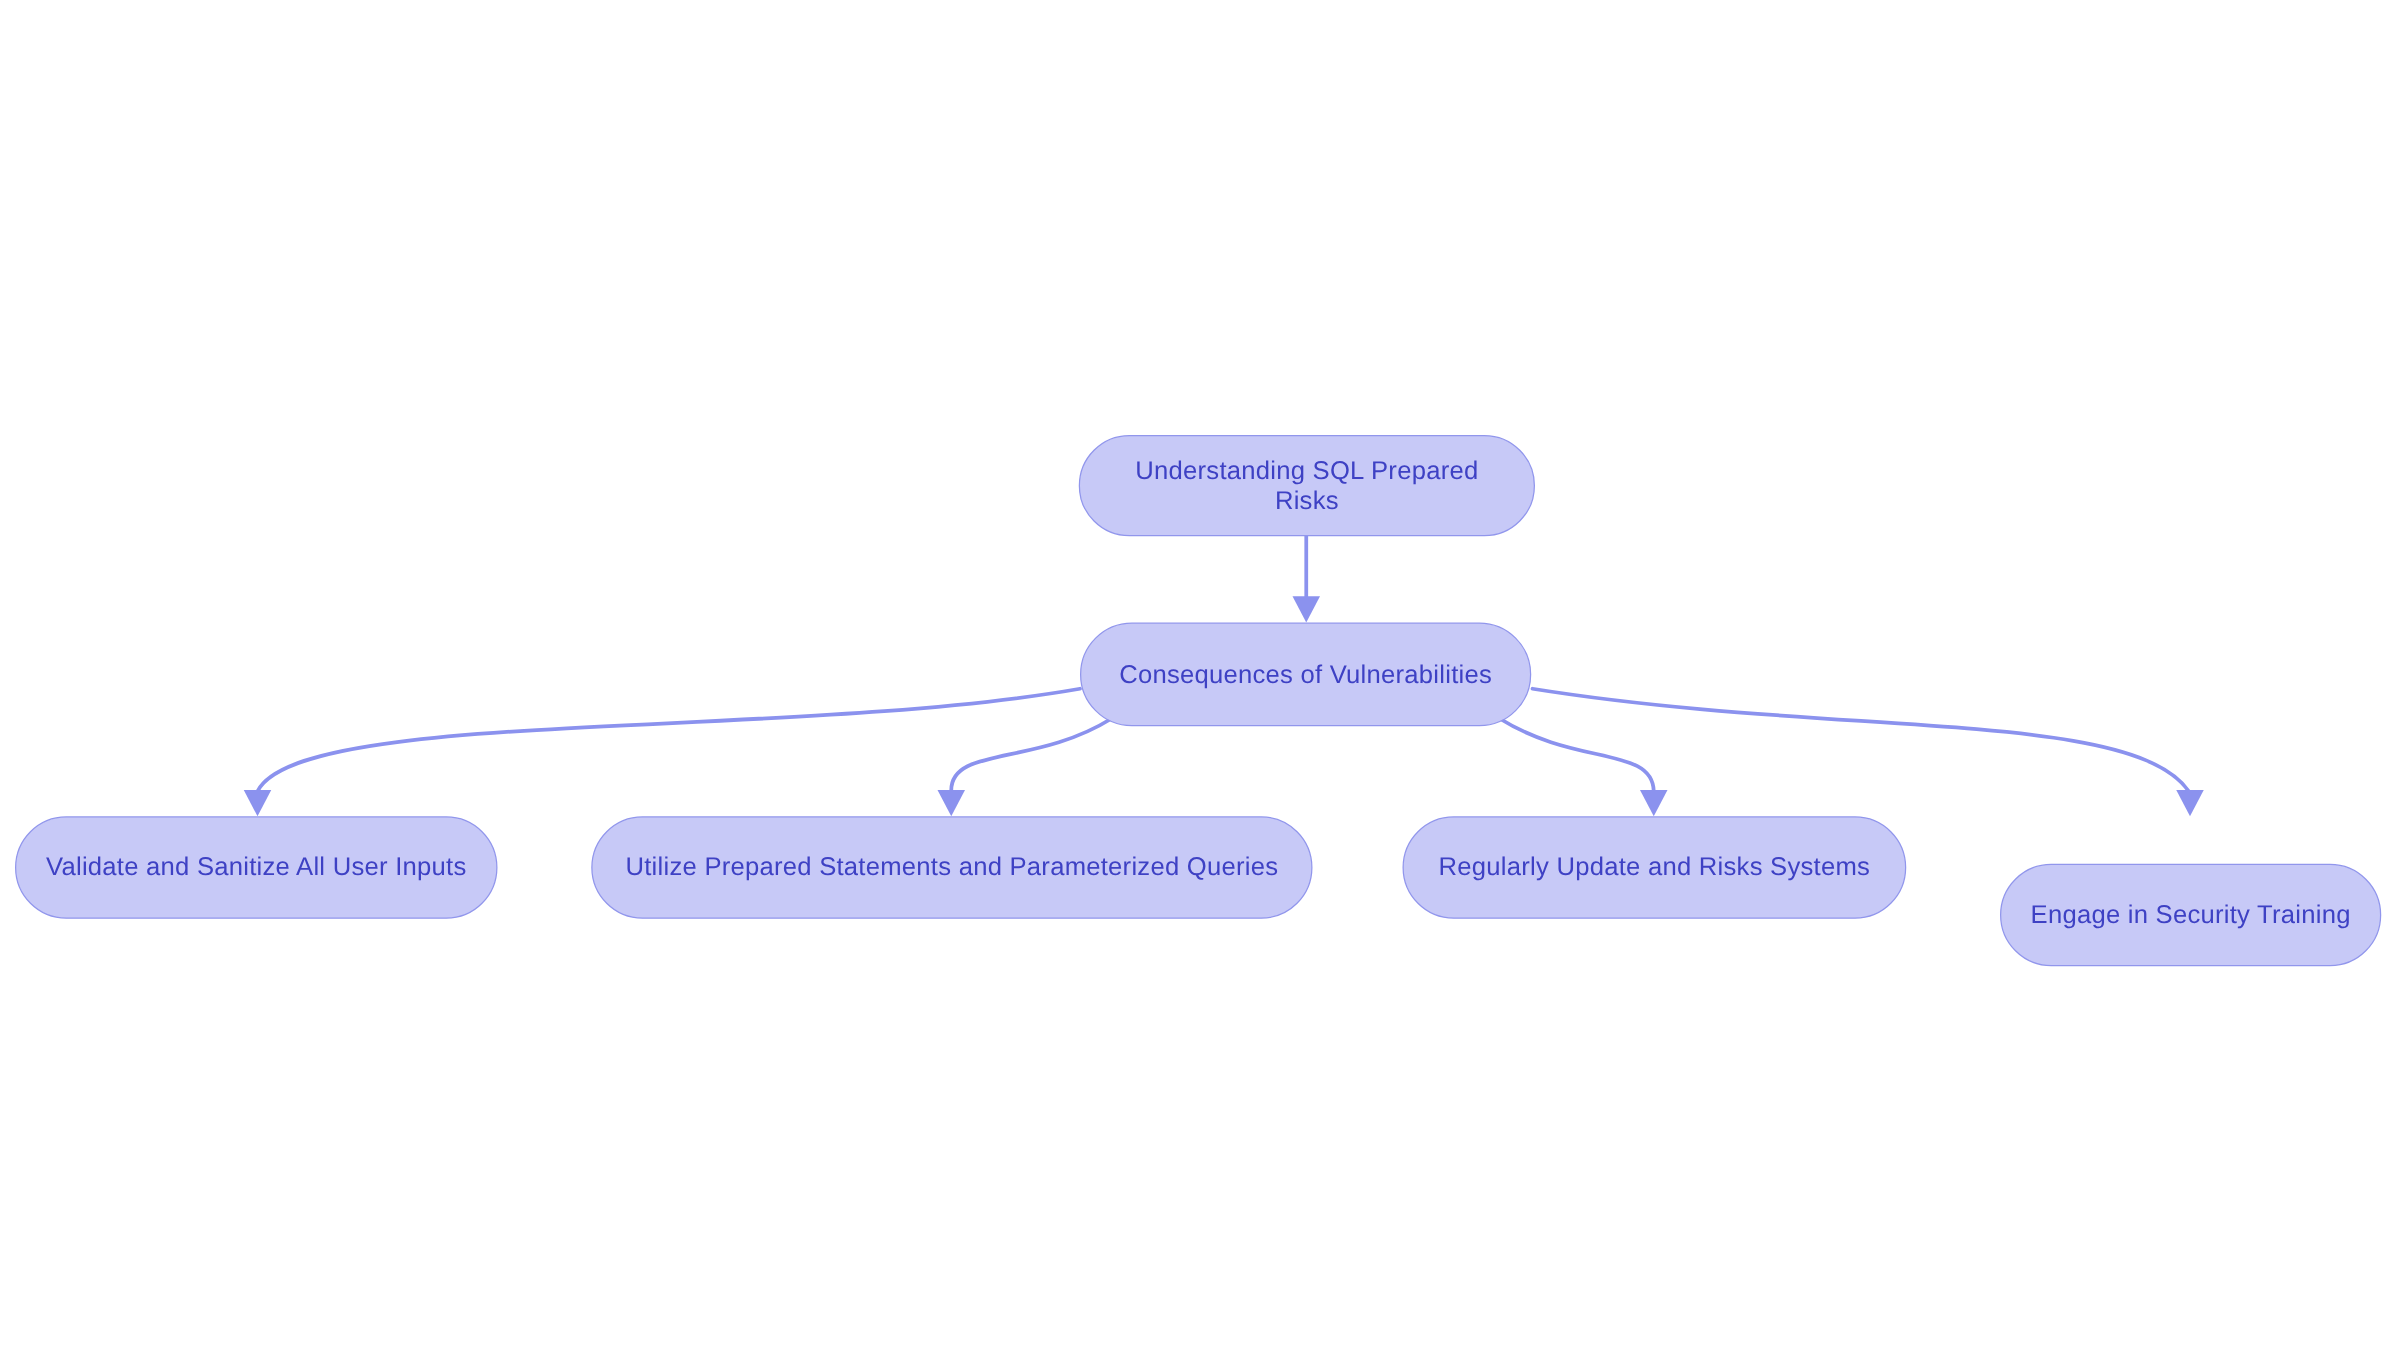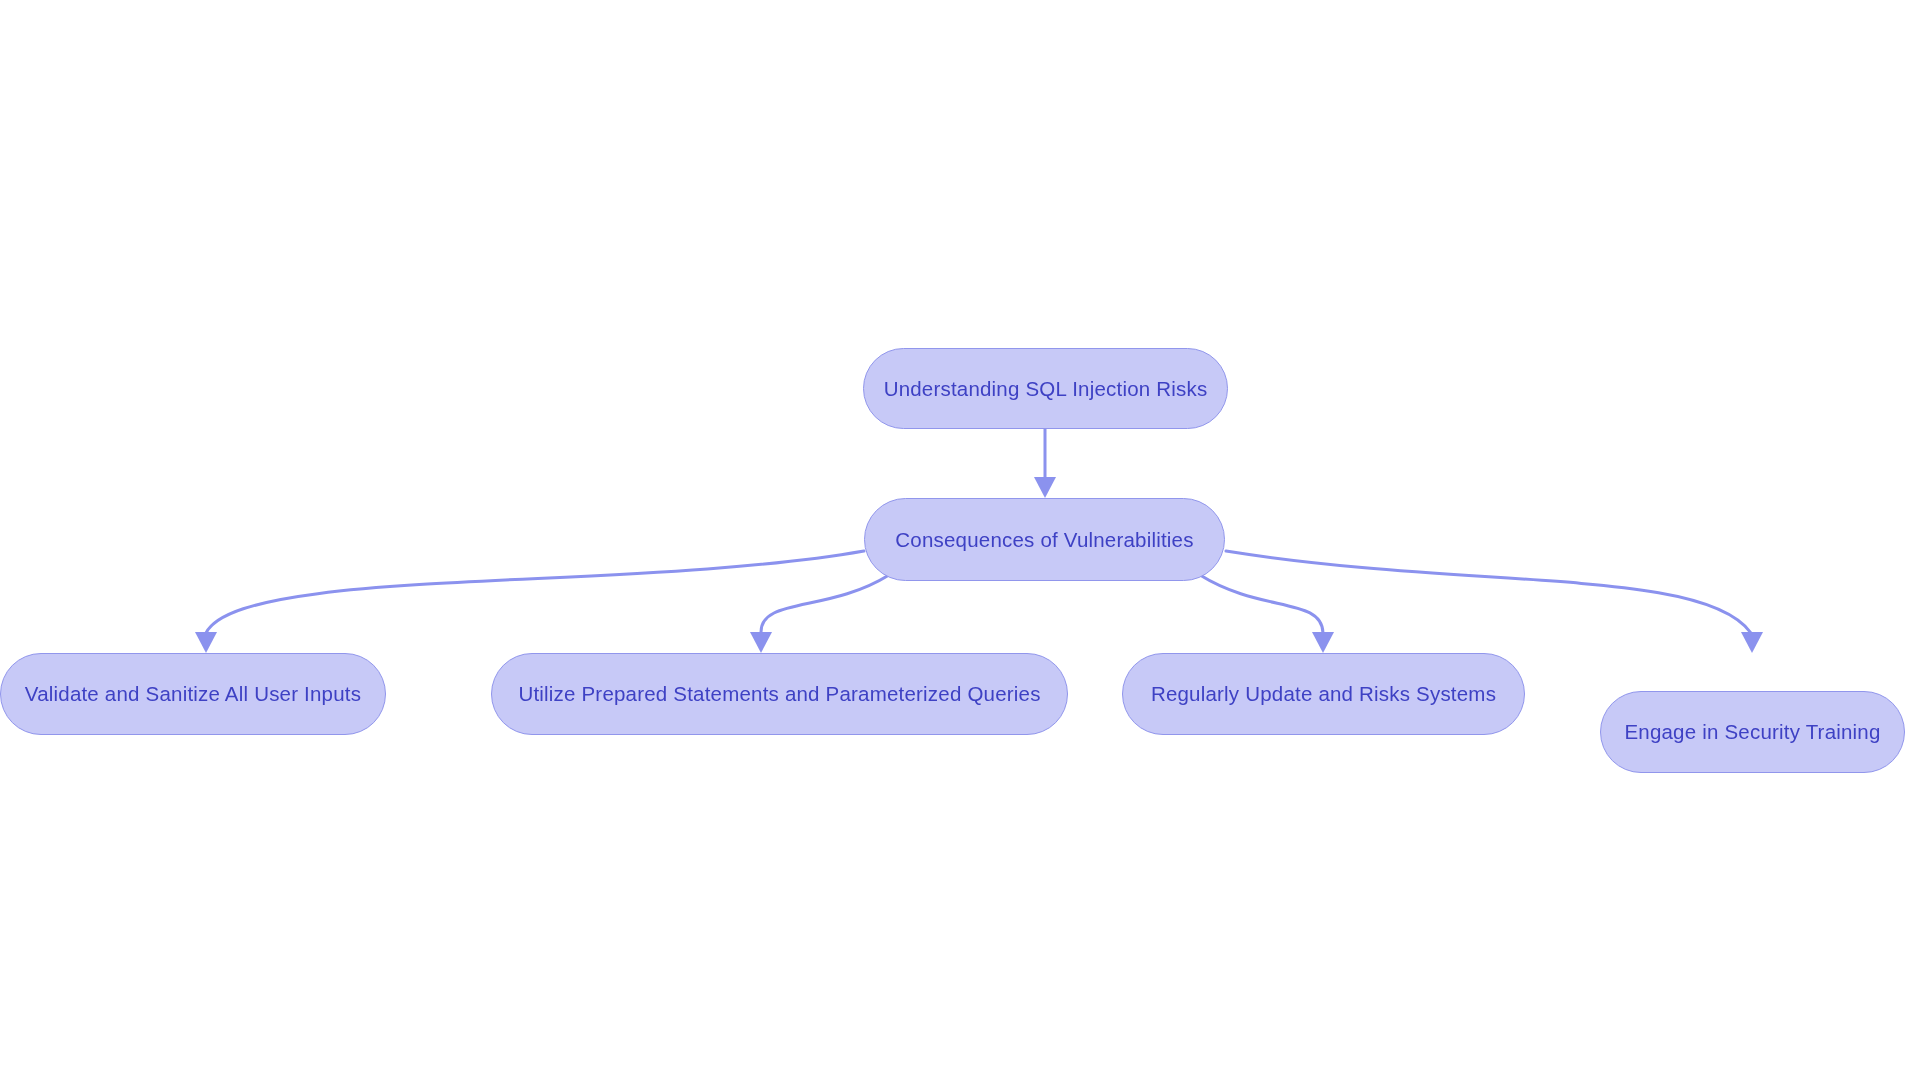--- a/index.html
+++ b/index.html
@@ -43,22 +43,22 @@
     font-size: 20.5px;
     letter-spacing: 0.2px;
     display: flex;
     align-items: center;
     justify-content: center;
     text-align: center;
     padding: 0 18px;
   }
   .n-root { left: 863px; top: 348px; width: 365px; height: 81px; }
   .n-cons { left: 864px; top: 498px; width: 361px; height: 83px; }
-  .n-a    { left: 0;   top: 653px; width: 386px; height: 82px; }
-  .n-b    { left: 491px;  top: 653px; width: 577px; height: 82px; }
+  .n-a    { left: 12px;   top: 653px; width: 386px; height: 82px; }
+  .n-b    { left: 473px;  top: 653px; width: 577px; height: 82px; }
   .n-c    { left: 1122px; top: 653px; width: 403px; height: 82px; }
   .n-d    { left: 1600px; top: 691px; width: 305px; height: 82px; }
 </style>
 </head>
 <body>
 
 <div class="canvas">
 
   <svg class="edges" viewBox="0 0 1920 1083" xmlns="http://www.w3.org/2000/svg">
     <g class="edge">
@@ -77,21 +77,21 @@
       <path d="M1200 575 C1261 613 1322 597 1323 633"></path>
       <polygon points="1312,632 1334,632 1323,653"></polygon>
     </g>
     <g class="edge">
       <path d="M1226 551 C1470 590 1705 567 1751 633"></path>
       <polygon points="1741,632 1763,632 1752,653"></polygon>
     </g>
   </svg>
 
   <div class="node n-root">
-    <span>Understanding SQL Injection Risks</span>
+    <span>Understanding SQL Prepared Risks</span>
   </div>
 
   <div class="node n-cons">
     <span>Consequences of Vulnerabilities</span>
   </div>
 
   <div class="node n-a">
     <span>Validate and Sanitize All User Inputs</span>
   </div>
 

